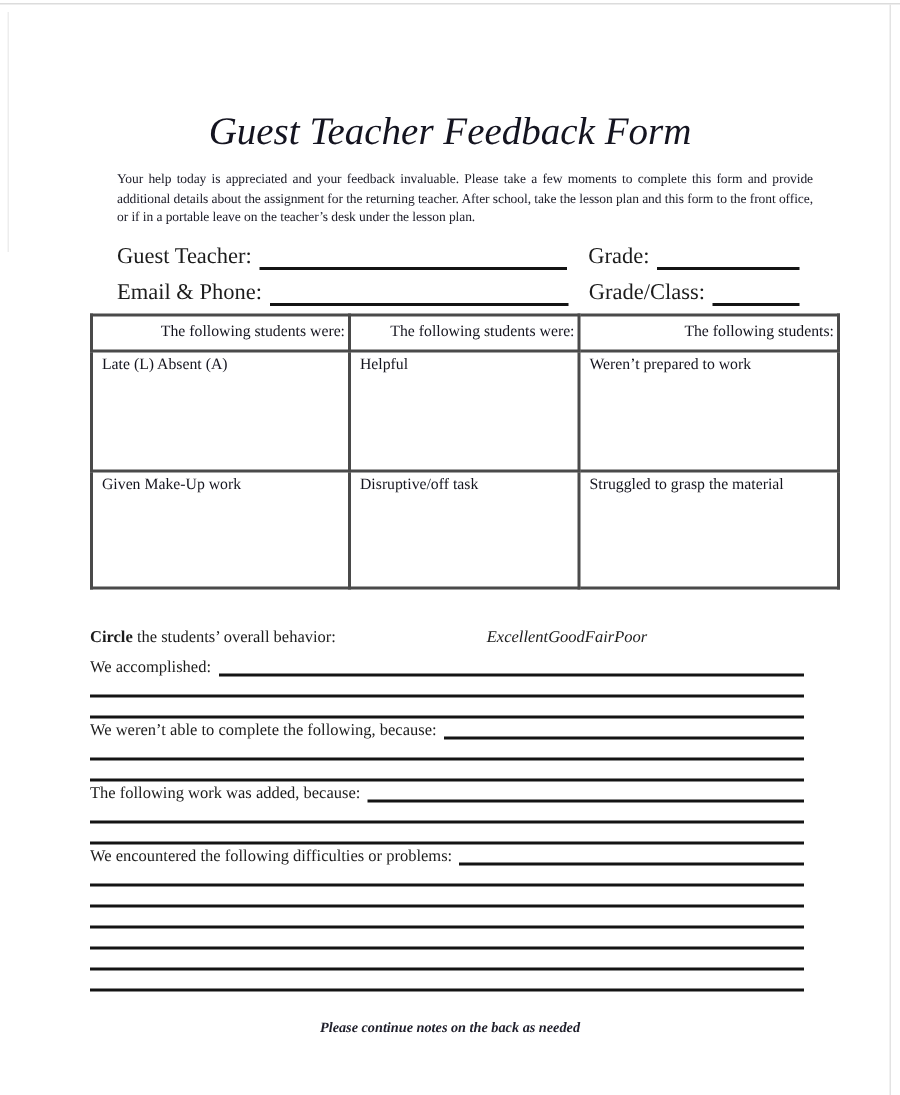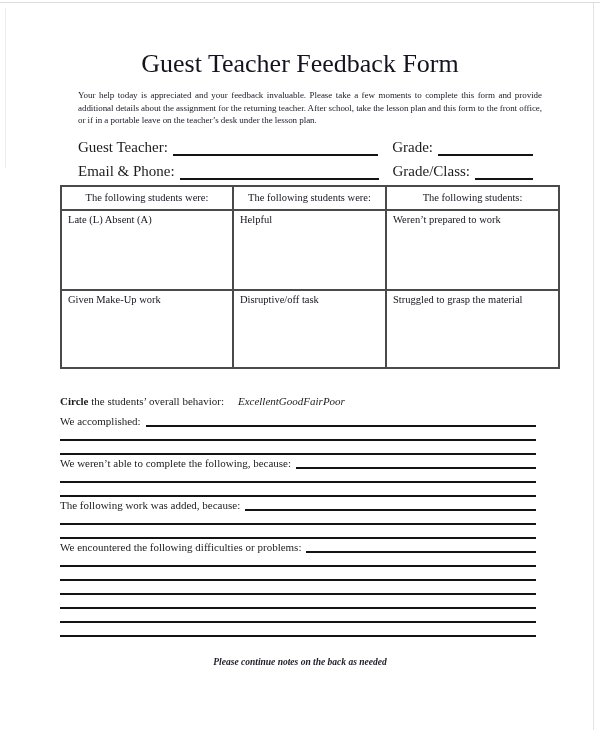--- a/index.html
+++ b/index.html
@@ -10,25 +10,26 @@
     font-family:"Liberation Serif", serif;
     color:#1c1c1c;
     overflow:hidden;
   }
   
   .edge-top    { position:absolute; top:2px; left:0; right:0; height:1px; background:#dcdcdc; }
   .edge-right  { position:absolute; top:3px; bottom:0; right:6px; width:1px; background:#e3e3e3; }
   .edge-left   { position:absolute; top:8px; left:5px; height:160px; width:1px; background:#ededed; }
 
   .title {
-    margin-top:48px;
+    margin-top:72px;
     text-align:center;
     font-size:26px;
     line-height:32px;
     color:#141420;
+    font-style:italic;
   }
   .intro {
     margin:9px 58px 0 78px;
     font-size:9px;
     letter-spacing:-0.05px;
     line-height:12.6px;
     text-align:justify;
     color:#20202c;
   }
 
@@ -48,21 +49,21 @@
     width:498px;
   }
   table.students th, table.students td {
     border:2px solid #4a4a4a;
     font-size:10.5px;
     color:#15151f;
   }
   table.students th {
     font-weight:normal;
     height:22px;
-    text-align:center;
+    text-align:right;
     padding:0 2px;
   }
   table.students td {
     vertical-align:top;
     text-align:left;
     padding:3px 6px;
   }
   tr.r1 td { height:72px; }
   tr.r2 td { height:70px; }
   col.c1 { width:172px; } col.c2 { width:153px; } col.c3 { width:173px; }
@@ -70,21 +71,21 @@
   .behavior {
     margin:24px 62px 0 60px;
     display:flex;
     align-items:flex-end;
     height:14px;
     font-size:11px;
   }
   .behavior .circle-word { font-weight:bold; white-space:pre; }
   .behavior .instr-rest { white-space:pre; }
   .behavior .options {
-    flex:1; display:flex; justify-content:flex-start;
+    flex:1; display:flex; justify-content:center;
     margin-left:14px; padding-right:20px;
     font-style:italic;
   }
 
   .sections { margin:6px 64px 0 60px; font-size:11px; }
   .sec-row { height:14px; display:flex; align-items:flex-end; }
   .sec-row .lbl { white-space:nowrap; padding-right:5px; }
   .sec-row .line { flex:1; border-bottom:2px solid #141414; }
 
   .footer-note {

